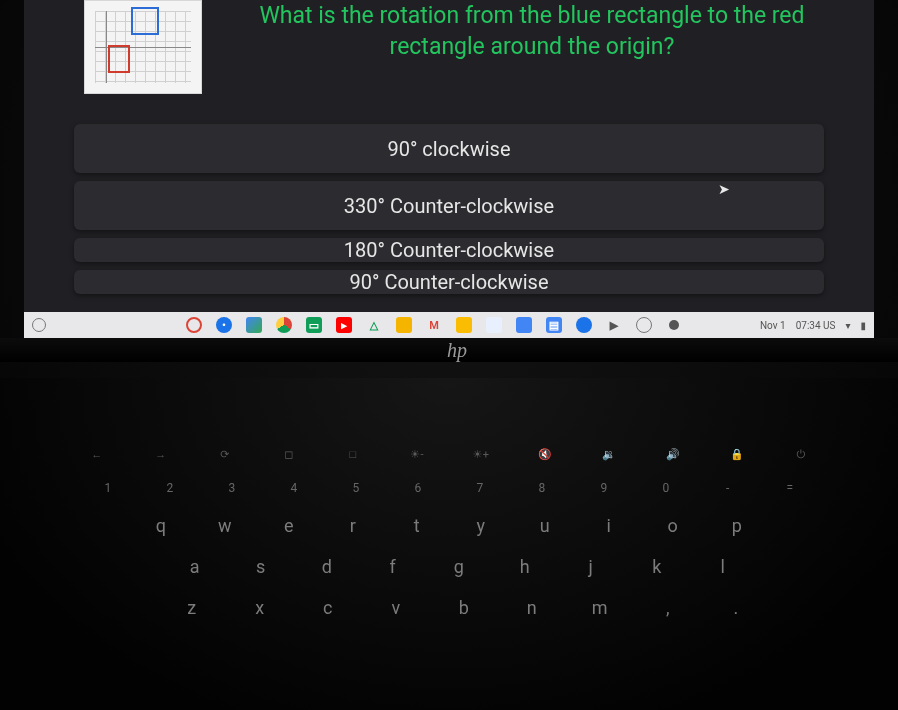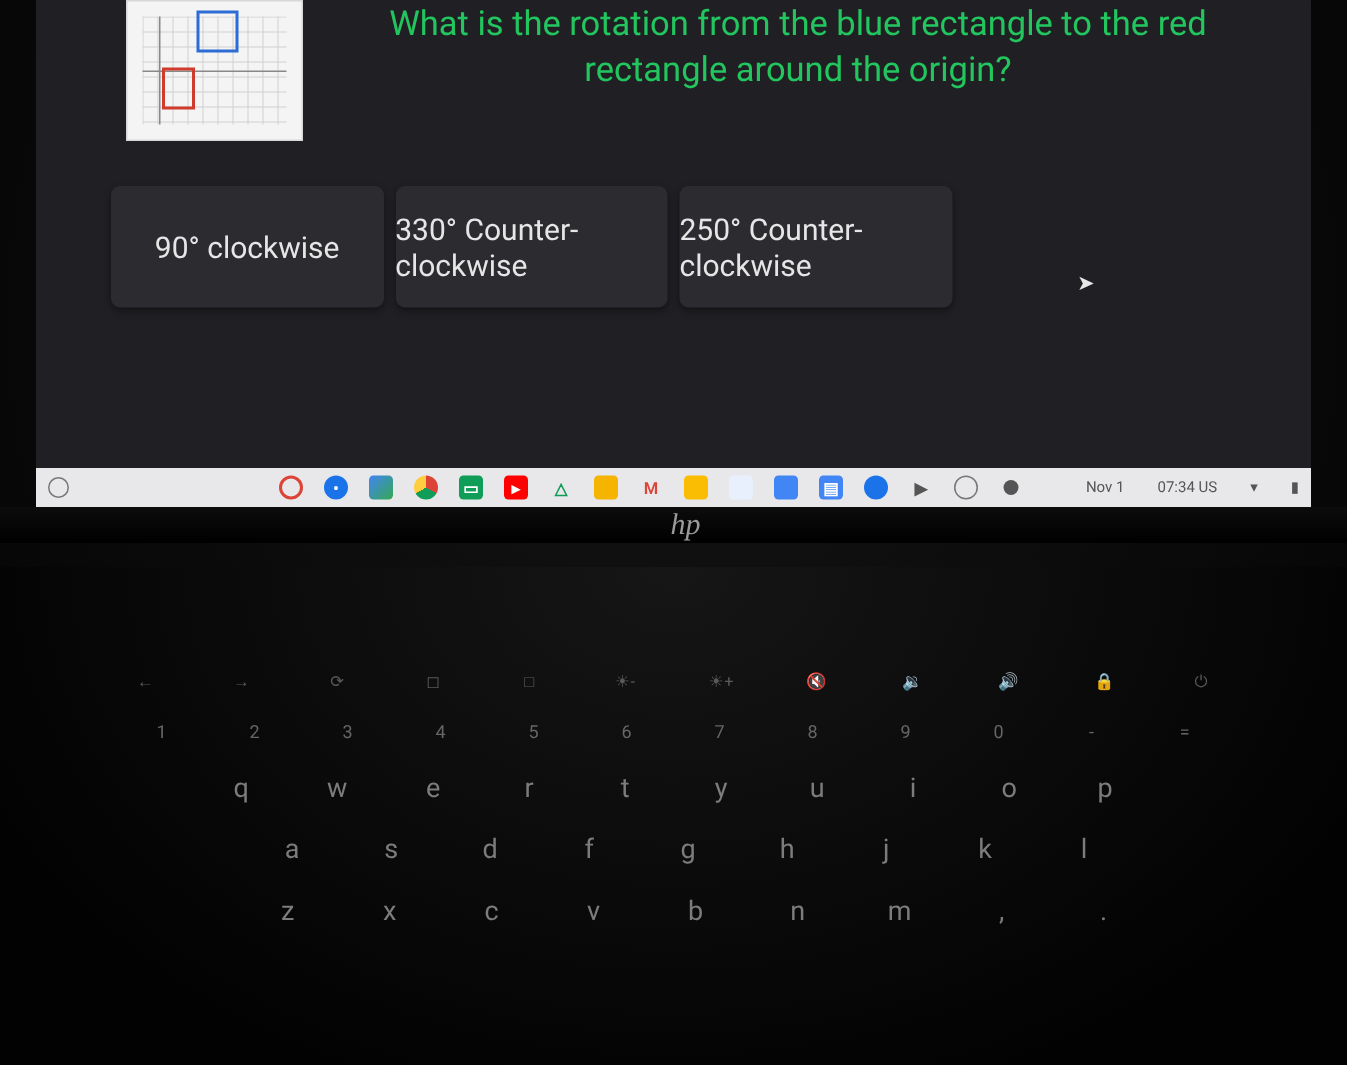--- a/index.html
+++ b/index.html
@@ -46,21 +46,21 @@
   .thumb .axisy { position:absolute; top:10px; bottom:10px; left:18%; width:1px; background:#888; }
   .thumb .rect-blue { position:absolute; left:40%; top:6%; width:28px; height:28px; border:2px solid #2c6cd6; background:transparent; }
   .thumb .rect-red  { position:absolute; left:20%; top:48%; width:22px; height:28px; border:2px solid #cf3b2c; background:transparent; }
 
   .q-text {
     flex: 1; color: #22c55e; font-size: 23px; line-height: 1.35; text-align: center;
     padding: 0 20px;
   }
 
   .answers {
-    flex: 1; display: grid; grid-template-columns: 1fr 1fr 1fr 1fr; grid-template-rows: 1fr 1fr;
+    flex: 1; display: grid; grid-template-columns: 1fr; grid-template-rows: 1fr 1fr;
     gap: 8px; padding: 26px 50px 18px 50px;
   }
   .ans {
     background: #2b2b30; color: #e6e6e6; font-size: 20px;
     display: flex; align-items: center; justify-content: center;
     border-radius: 6px; cursor: pointer;
     box-shadow: 0 2px 5px rgba(0,0,0,.4);
   }
 
   .cursor {
@@ -78,21 +78,21 @@
     padding: 0 8px;
     font-size: 10px; color:#555;
   }
   .shelf .launcher {
     width: 14px; height: 14px; border: 1.5px solid #777; border-radius: 50%;
     margin-right: 140px;
   }
   .shelf .apps { display:flex; gap:14px; align-items:center; }
   .shelf .ic { width:16px; height:16px; border-radius:3px; display:flex; align-items:center; justify-content:center; font-size:11px; font-weight:600; }
   .shelf .spacer { flex:1; }
-  .shelf .tray { display:flex; gap:22px; align-items:center; white-space:nowrap; }
+  .shelf .tray { display:flex; gap:10px; align-items:center; white-space:nowrap; }
 
   
   .bezel-bottom {
     position:absolute; left:0; right:0; top:338px; height:24px;
     background: linear-gradient(#0c0c0c,#000);
     display:flex; align-items:center; justify-content:center;padding-left:16px;
   }
   .hp-logo { color:#9a9a9a; font-style:italic; font-family:Georgia,serif; font-size:20px; }
 
   .hinge {
@@ -136,21 +136,22 @@
           <div class="axisy"></div>
           <div class="rect-blue"></div>
           <div class="rect-red"></div>
         </div>
         <div class="q-text">What is the rotation from the blue rectangle to the red rectangle around the origin?</div>
       </div>
 
       <div class="answers">
         <div class="ans">90° clockwise</div>
         <div class="ans">330° Counter-clockwise</div>
-        <div class="ans">250° Counter-clockwise</div>
+        <div class="ans">180° Counter-clockwise</div>
+        <div class="ans">90° Counter-clockwise</div>
       </div>
 
       <div class="cursor">➤</div>
     </div>
 
     <div class="shelf">
       <div class="launcher"></div>
       <div class="apps">
         <div class="ic" style="border:2px solid #db4437;border-radius:50%;"></div>
         <div class="ic" style="background:#1a73e8;border-radius:50%;color:#fff;">•</div>

